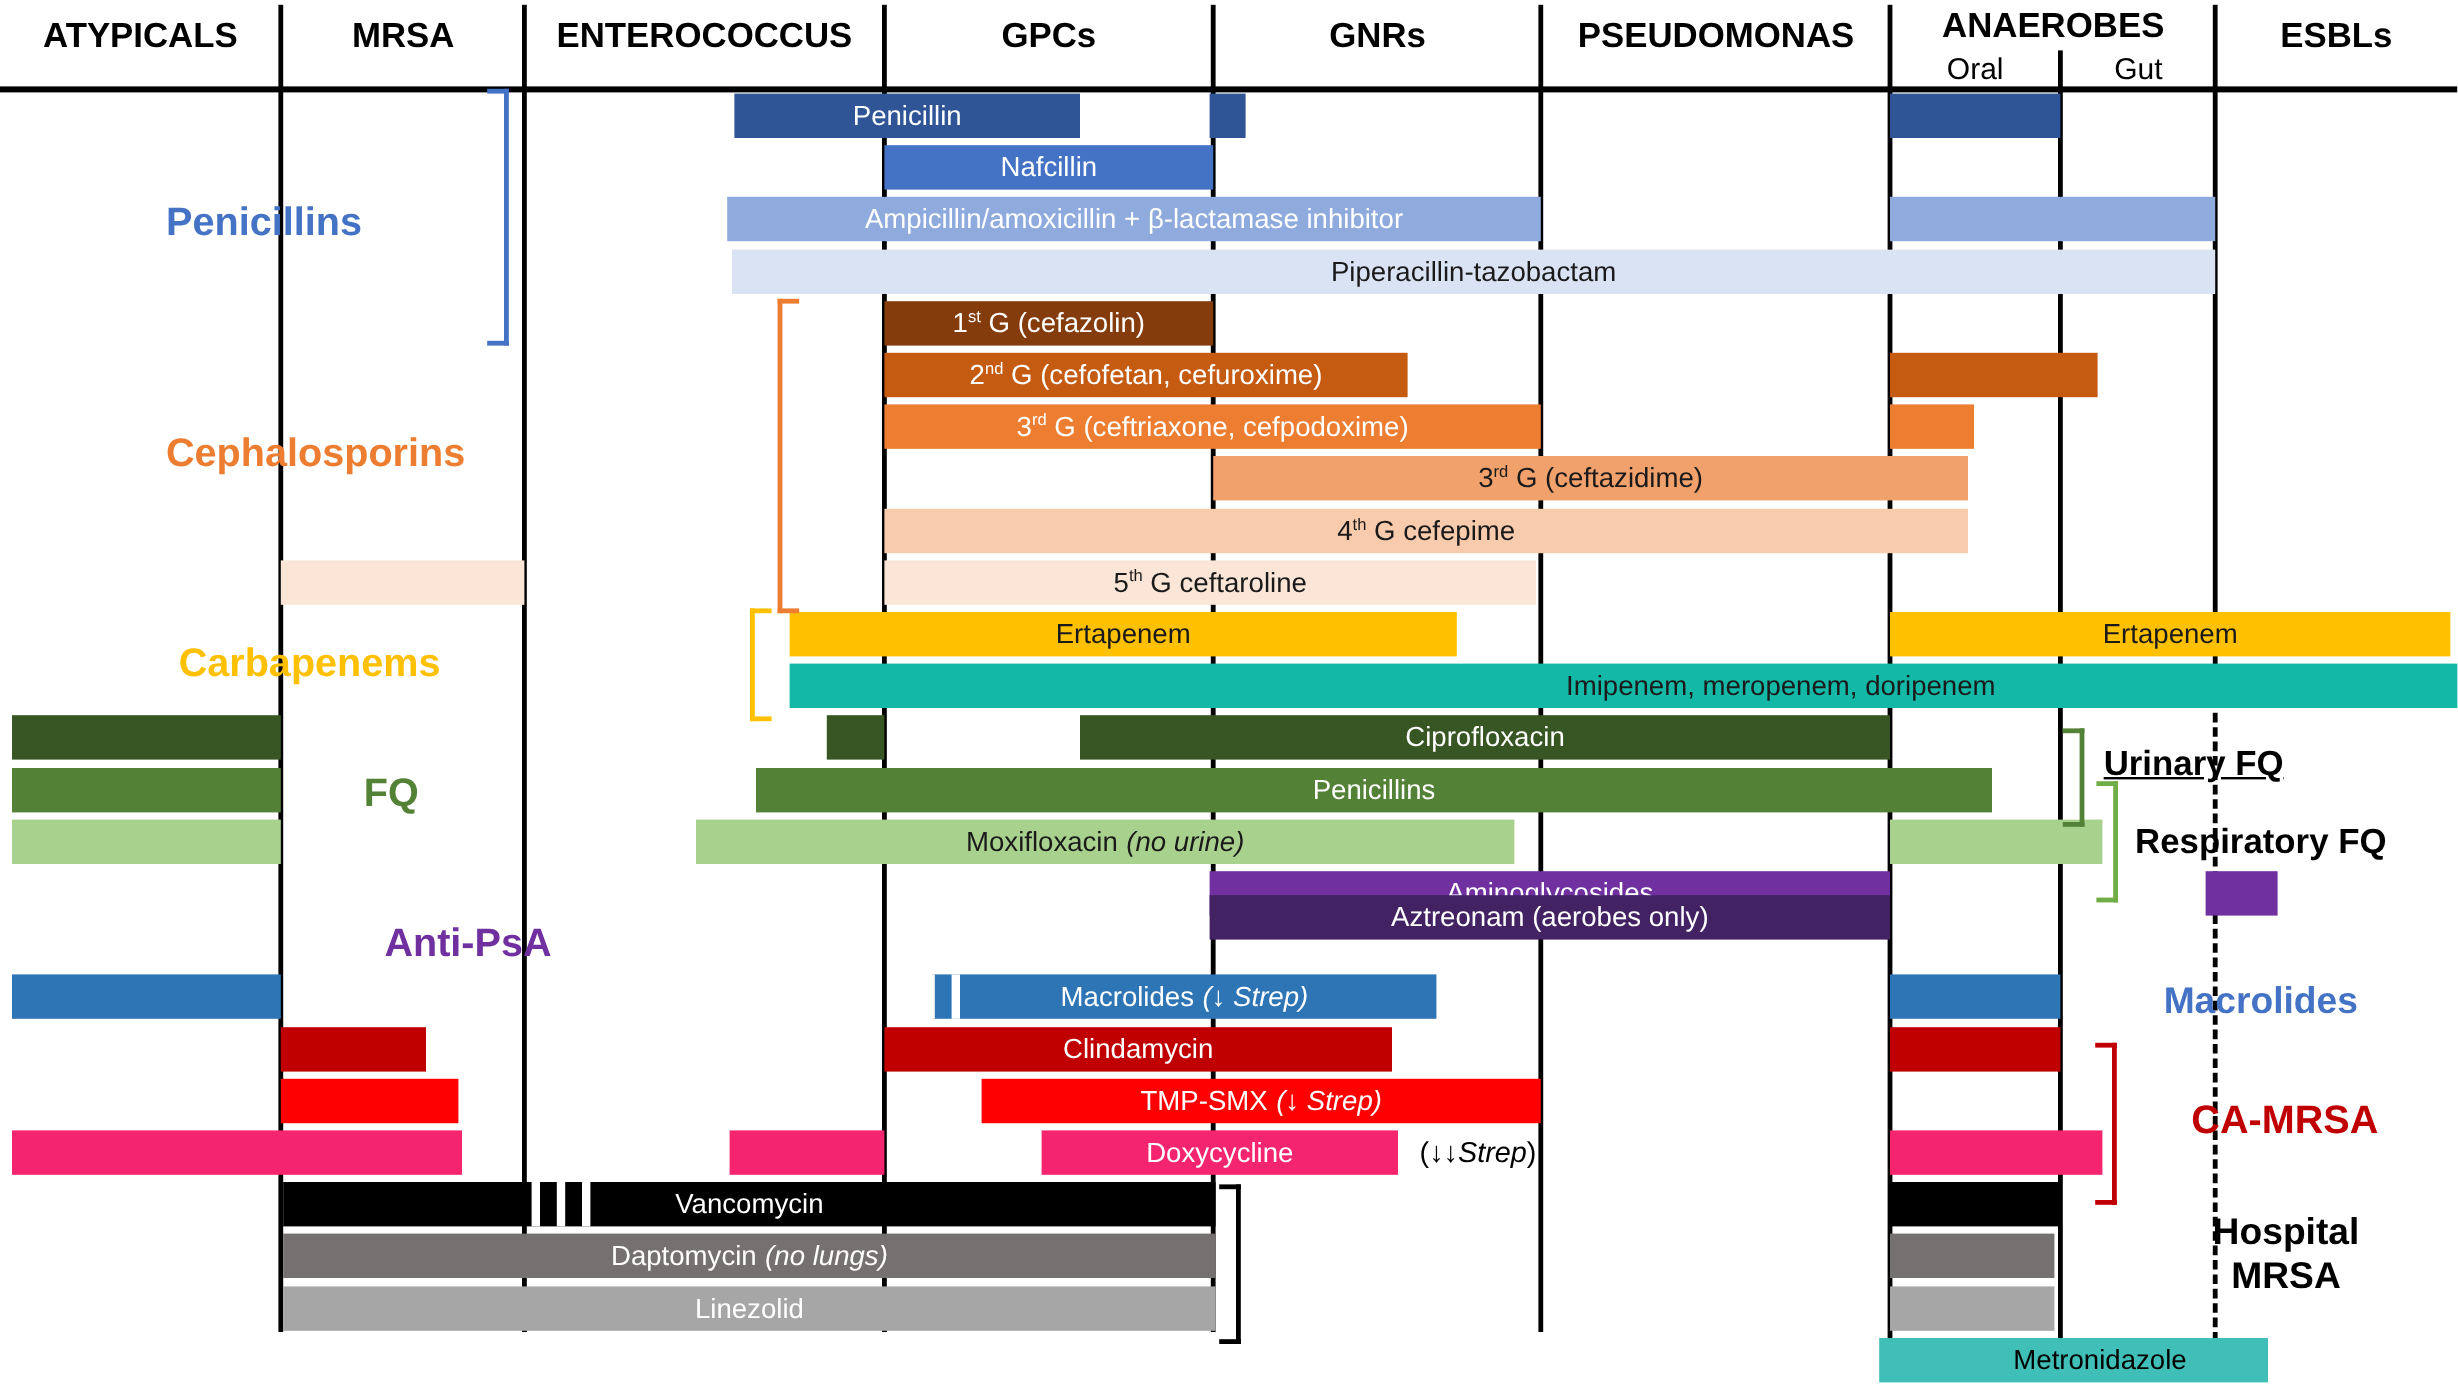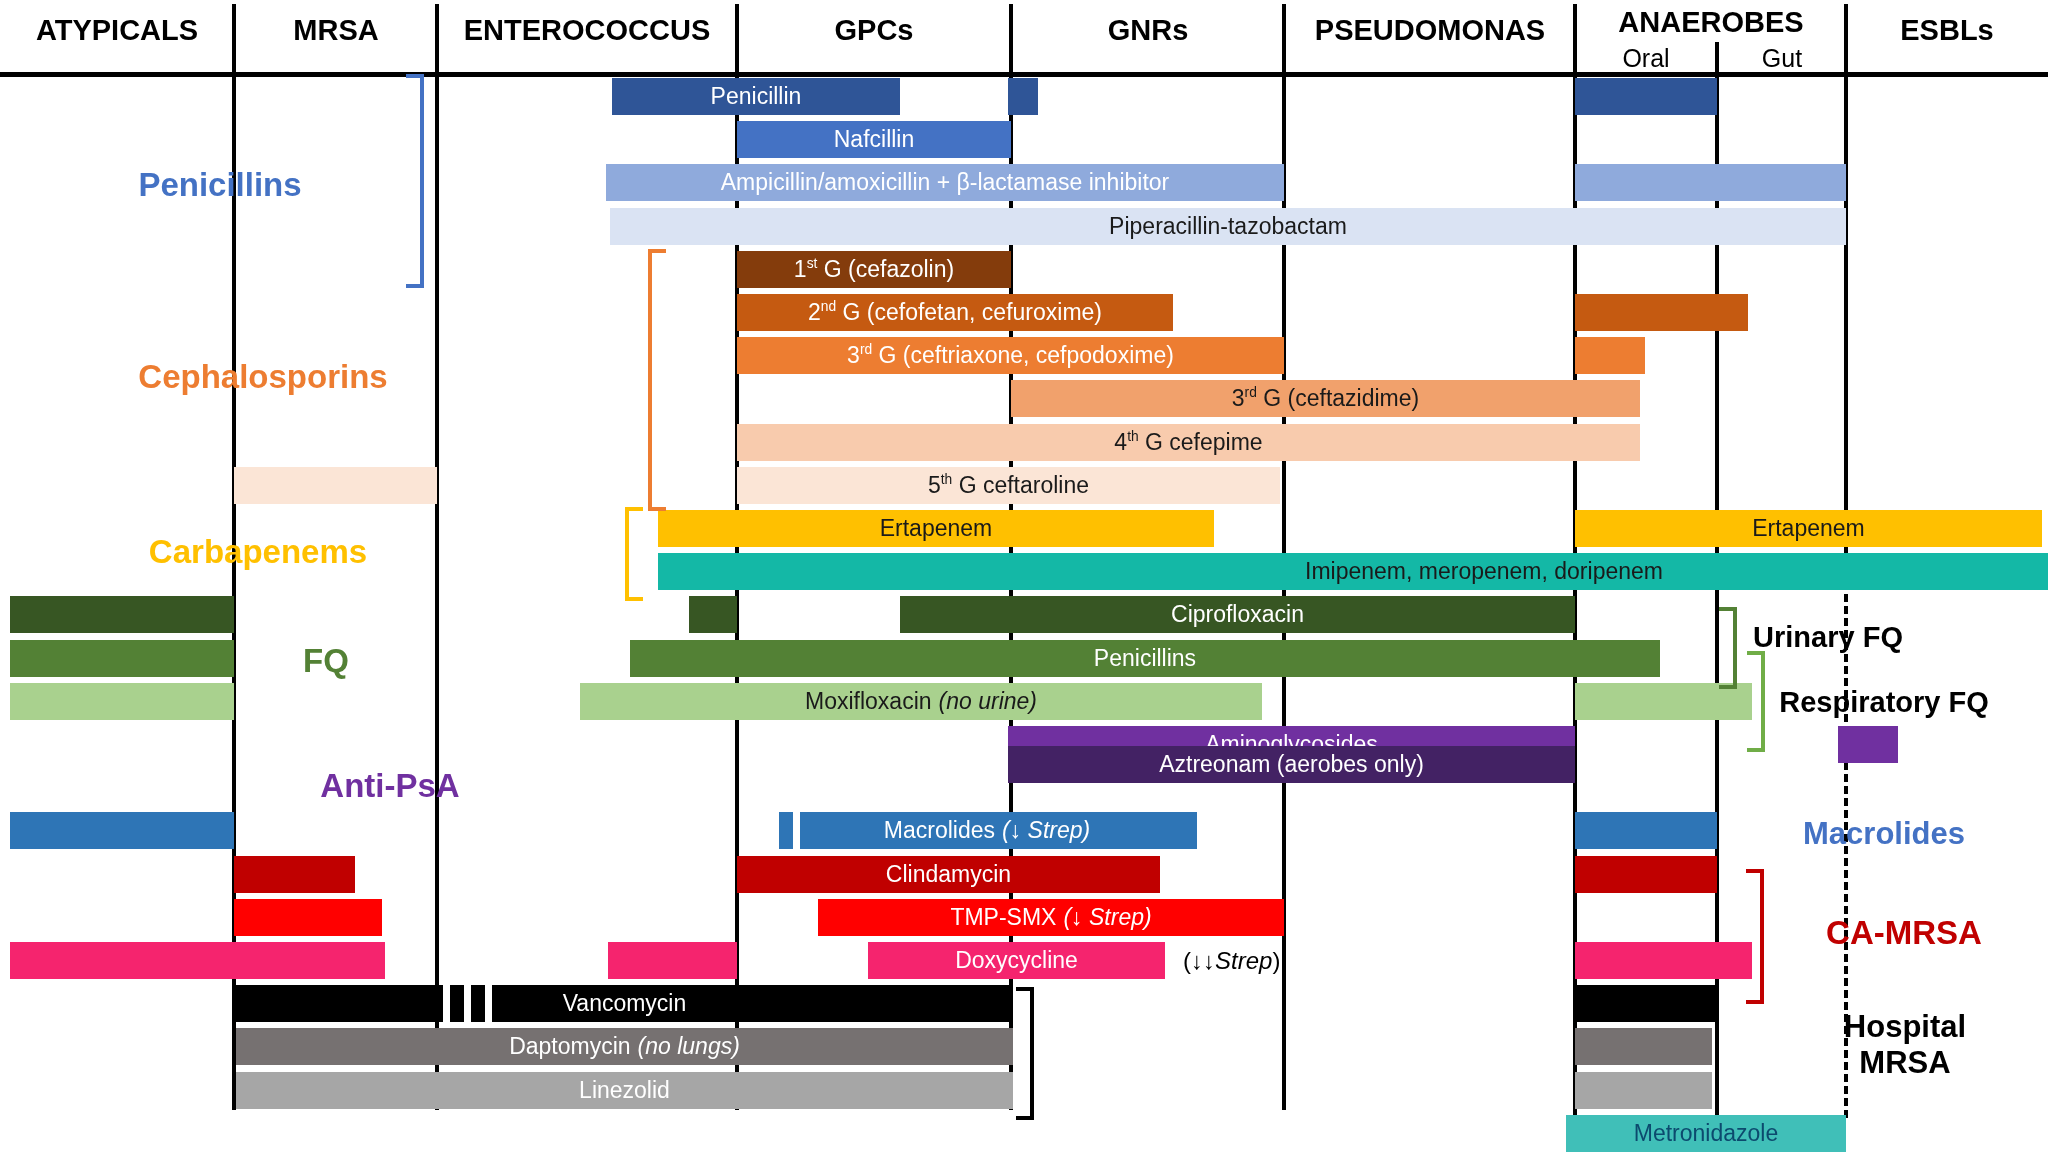--- a/index.html
+++ b/index.html
@@ -162,30 +162,30 @@
     <div class="bar-gap" style="left: 464px; top: 985px; width: 7px;"></div>
     <div class="bar-gap" style="left: 485px; top: 985px; width: 7px;"></div>
     <div class="bar-seg" style="left: 236px; top: 1028px; width: 777px; background: rgb(118, 113, 113); color: rgb(255, 255, 255);">
       <span>Daptomycin<span class="note">(no lungs)</span></span>
     </div>
     <div class="bar-seg" style="left: 1575px; top: 1028px; width: 137px; background: rgb(118, 113, 113); color: rgb(255, 255, 255);"></div>
     <div class="bar-seg" style="left: 236px; top: 1072px; width: 777px; background: rgb(166, 166, 166); color: rgb(255, 255, 255);">
       <span>Linezolid</span>
     </div>
     <div class="bar-seg" style="left: 1575px; top: 1072px; width: 137px; background: rgb(166, 166, 166); color: rgb(255, 255, 255);"></div>
-    <div class="bar-seg" style="left: 1566px; top: 1115px; width: 280px; background: rgb(64, 191, 184); color: #0c4a6e;">
+    <div class="bar-seg" style="left: 1566px; top: 1115px; width: 280px; background: rgb(64, 191, 184); color: #000000; padding-left: 44px;">
       <span>Metronidazole</span>
     </div>
     <div class="annotation" style="left: 1183px; top: 942px;">(↓↓ <i>Strep</i>)</div>
     <div class="class-label" style="left: 220px; top: 185px; color: rgb(68, 114, 196); font-size: 33px;">Penicillins</div>
     <div class="class-label" style="left: 263px; top: 377px; color: rgb(237, 125, 49); font-size: 33px;">Cephalosporins</div>
     <div class="class-label" style="left: 258px; top: 552px; color: rgb(255, 192, 0); font-size: 33px;">Carbapenems</div>
     <div class="class-label" style="left: 326px; top: 661px; color: rgb(83, 129, 53); font-size: 33px;">FQ</div>
     <div class="class-label" style="left: 390px; top: 786px; color: rgb(112, 48, 160); font-size: 33px;">Anti-PsA</div>
-    <div class="class-label" style="left: 1828px; top: 637px; color: rgb(0, 0, 0); font-size: 29px;">Urinary FQ</div>
+    <div class="class-label" style="left: 1828px; top: 637px; color: rgb(0, 0, 0); font-size: 29px; text-decoration: underline;">Urinary FQ</div>
     <div class="class-label" style="left: 1884px; top: 702px; color: rgb(0, 0, 0); font-size: 29px;">Respiratory FQ</div>
     <div class="class-label" style="left: 1884px; top: 834px; color: rgb(68, 114, 196); font-size: 31px;">Macrolides</div>
     <div class="class-label" style="left: 1904px; top: 933px; color: rgb(192, 0, 0); font-size: 33px;">CA-MRSA</div>
     <div class="class-label" style="left: 1905px; top: 1045px; color: rgb(0, 0, 0); font-size: 31px;">Hospital<br>MRSA</div>
     <div class="bracket west" style="left: 406px; top: 74px; height: 206px; border-color: rgb(68, 114, 196);"></div>
     <div class="bracket east" style="left: 648px; top: 249px; height: 254px; border-color: rgb(237, 125, 49);"></div>
     <div class="bracket east" style="left: 625px; top: 507px; height: 86px; border-color: rgb(255, 192, 0);"></div>
     <div class="bracket west" style="left: 1719px; top: 607px; height: 74px; border-color: rgb(83, 129, 53);"></div>
     <div class="bracket west" style="left: 1747px; top: 651px; height: 93px; border-color: rgb(112, 173, 71);"></div>
     <div class="bracket west" style="left: 1746px; top: 869px; height: 127px; border-color: rgb(192, 0, 0);"></div>

